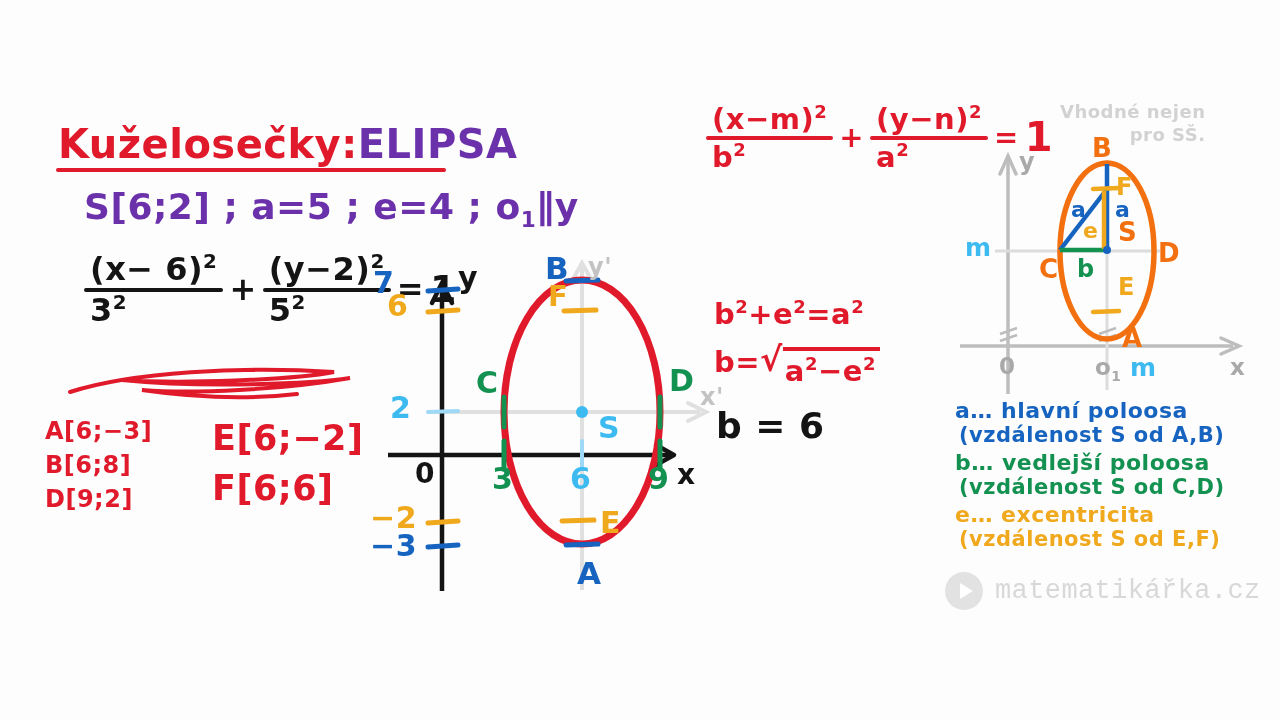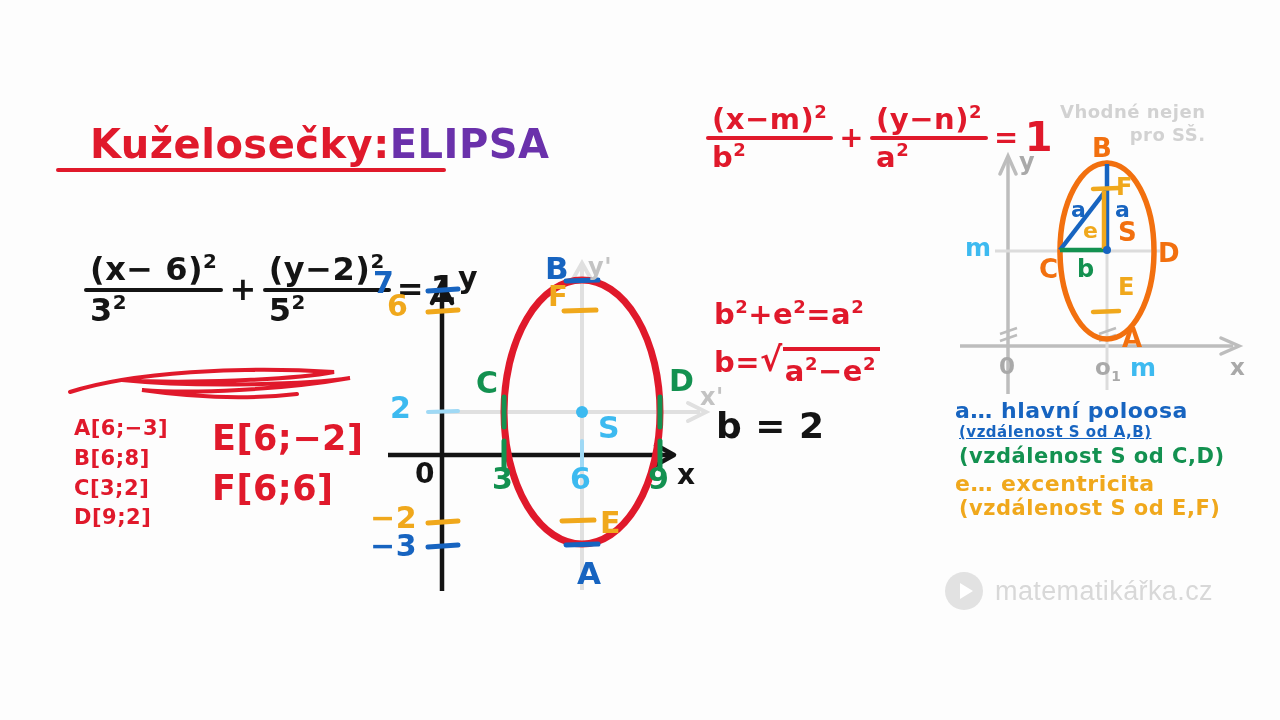--- a/index.html
+++ b/index.html
@@ -41,39 +41,48 @@
   
   .wm{position:absolute;display:flex;align-items:center;gap:12px;}
   .wm .play{
     width:38px;height:38px;border-radius:50%;background:#e2e2e2;
     display:flex;align-items:center;justify-content:center;
   }
   .wm .play:after{
     content:"";border-left:13px solid #ffffff;border-top:8px solid transparent;
     border-bottom:8px solid transparent;margin-left:4px;
   }
-  .wm .wmtext{font-size:27px;color:#d8d8d8;font-family:Liberation Sans, sans-serif;letter-spacing:.4px;}
+  .wm .wmtext{font-size:27px;color:#d8d8d8;font-family:Liberation Mono, monospace;letter-spacing:.4px;}
 
   
   .sqrt{display:inline-flex;align-items:flex-start;}
   .sqrt .radical{font-size:1.15em;line-height:.9;}
   .sqrt .rad-body{border-top:4px solid #e0192b;padding:2px 4px 0 2px;margin-top:2px;}
 
   .note-grey{color:#d2d2d2;font-size:18px;line-height:1.25;}
 </style>
 </head>
 <body>
 
 <div class="stage">
 
-  <div class="abs hand" style="left:58px;top:121px;font-size:40px;margin-left:32px;">
+  <div class="abs hand" style="left:58px;top:121px;font-size:40px;">
     <span class="red">Kuželosečky</span><span class="red">:</span><span class="purple">ELIPSA</span>
   </div>
   <div class="abs" style="left:56px;top:168px;width:390px;height:4px;background:#e0192b;border-radius:3px;"></div>
 
+  <div class="abs hand purple" style="left:84px;top:186px;font-size:36px;">
+    <span>S[6;2]</span>
+    <span>;</span>
+    <span>a=5</span>
+    <span>;</span>
+    <span>e=4</span>
+    <span>;</span>
+    <span><span>o</span><sub>1</sub><span>∥y</span></span>
+  </div>
 
   <div class="abs hand black eqrow" style="left:84px;top:252px;font-size:32px;">
     <span class="frac">
       <span class="num"><span>(x− 6)</span><sup>2</sup></span>
       <span class="bar bar-black"></span>
       <span class="den"><span>3</span><sup>2</sup></span>
     </span>
     <span>+</span>
     <span class="frac">
       <span class="num"><span>(y−2)</span><sup>2</sup></span>
@@ -82,24 +91,23 @@
     </span>
     <span>=</span>
     <span style="font-size:38px;">1</span>
   </div>
 
   <svg class="scribble" style="left:62px;top:358px;" width="300" height="50" viewBox="0 0 300 50">
     <path d="M8 34 C70 14, 180 8, 272 14 C230 22, 120 26, 60 22 C140 30, 250 26, 288 20
              C220 32, 130 36, 80 32 C150 42, 200 40, 235 36" fill="none" stroke="#e0192b" stroke-width="4" stroke-linecap="round"></path>
   </svg>
 
-  <div class="abs hand red" style="left:74px;top:414px;font-size:21px;line-height:1.42;">
+  <div class="abs hand red" style="left:45px;top:414px;font-size:24px;line-height:1.42;">
     <div>A[6;−3]</div>
     <div>B[6;8]</div>
-    <div>C[3;2]</div>
     <div>D[9;2]</div>
   </div>
   <div class="abs hand red" style="left:212px;top:414px;font-size:35px;line-height:1.42;">
     <div>E[6;−2]</div>
     <div>F[6;6]</div>
   </div>
 
   <div class="abs" style="left:370px;top:255px;width:350px;height:340px;">
 
     <svg width="350" height="340" viewBox="0 0 350 340">
@@ -185,21 +193,21 @@
   </div>
 
   <div class="abs hand red" style="left:714px;top:345px;font-size:29px;">
     <span class="sqrt">
       <span>b=</span>
       <span class="radical">√</span>
       <span class="rad-body"><span>a</span><sup>2</sup><span>−</span><span>e</span><sup>2</sup></span>
     </span>
   </div>
 
-  <div class="abs hand black" style="left:716px;top:405px;font-size:36px;">b = 2</div>
+  <div class="abs hand black" style="left:716px;top:405px;font-size:36px;">b = 6</div>
 
   <div class="abs" style="left:955px;top:98px;width:300px;height:300px;text-align:right;">
 
     <div class="abs note-grey hand" style="left:105px;top:3px;">
       <div>Vhodné nejen</div>
       <div>pro SŠ.</div>
     </div>
 
     <svg width="300" height="300" viewBox="0 0 300 300">
 
@@ -250,24 +258,28 @@
     <div class="abs hand midgrey" style="left:64px;top:50px;font-size:24px;">y</div>
   </div>
 
   <div class="abs" style="left:955px;top:398px;">
 
     <div style="margin-bottom:3px;">
       <div class="hand blue" style="font-size:22px;">
         <span>a</span><span>…</span>
         <span>hlavní poloosa</span>
       </div>
-      <div class="hand blue" style="font-size:15px;margin-left:4px;text-decoration:underline;">(vzdálenost S od A,B)</div>
+      <div class="hand blue" style="font-size:21px;margin-left:4px;">(vzdálenost S od A,B)</div>
     </div>
 
     <div style="margin-bottom:3px;">
+      <div class="hand green" style="font-size:22px;">
+        <span>b</span><span>…</span>
+        <span>vedlejší poloosa</span>
+      </div>
       <div class="hand green" style="font-size:21px;margin-left:4px;">(vzdálenost S od C,D)</div>
     </div>
 
     <div>
       <div class="hand orange" style="font-size:22px;">
         <span>e</span><span>…</span>
         <span>excentricita</span>
       </div>
       <div class="hand orange" style="font-size:21px;margin-left:4px;">(vzdálenost S od E,F)</div>
     </div>

